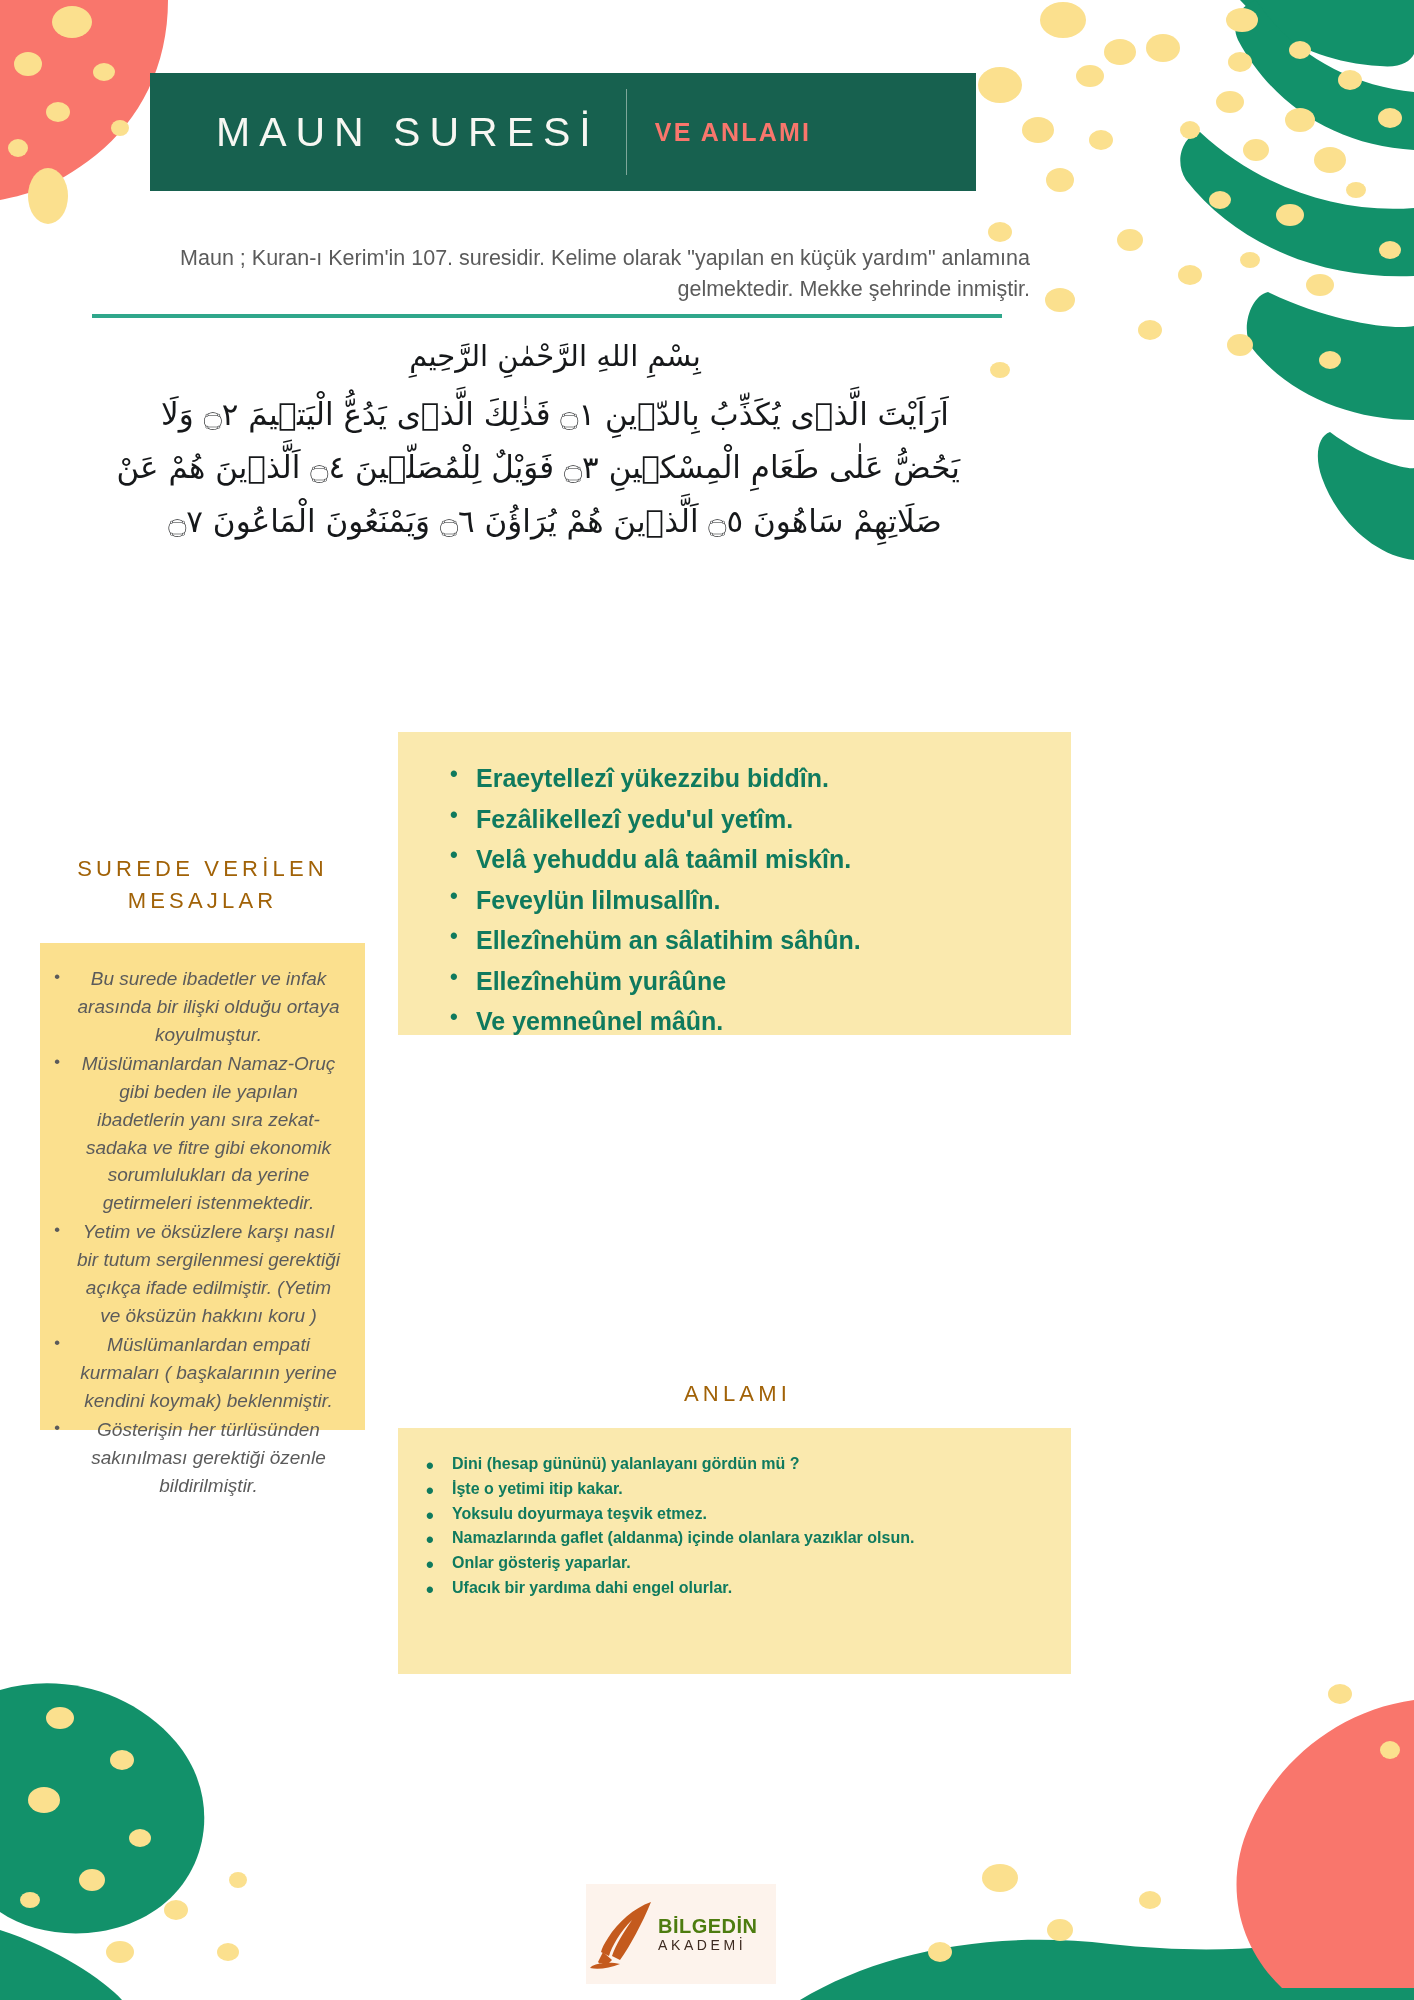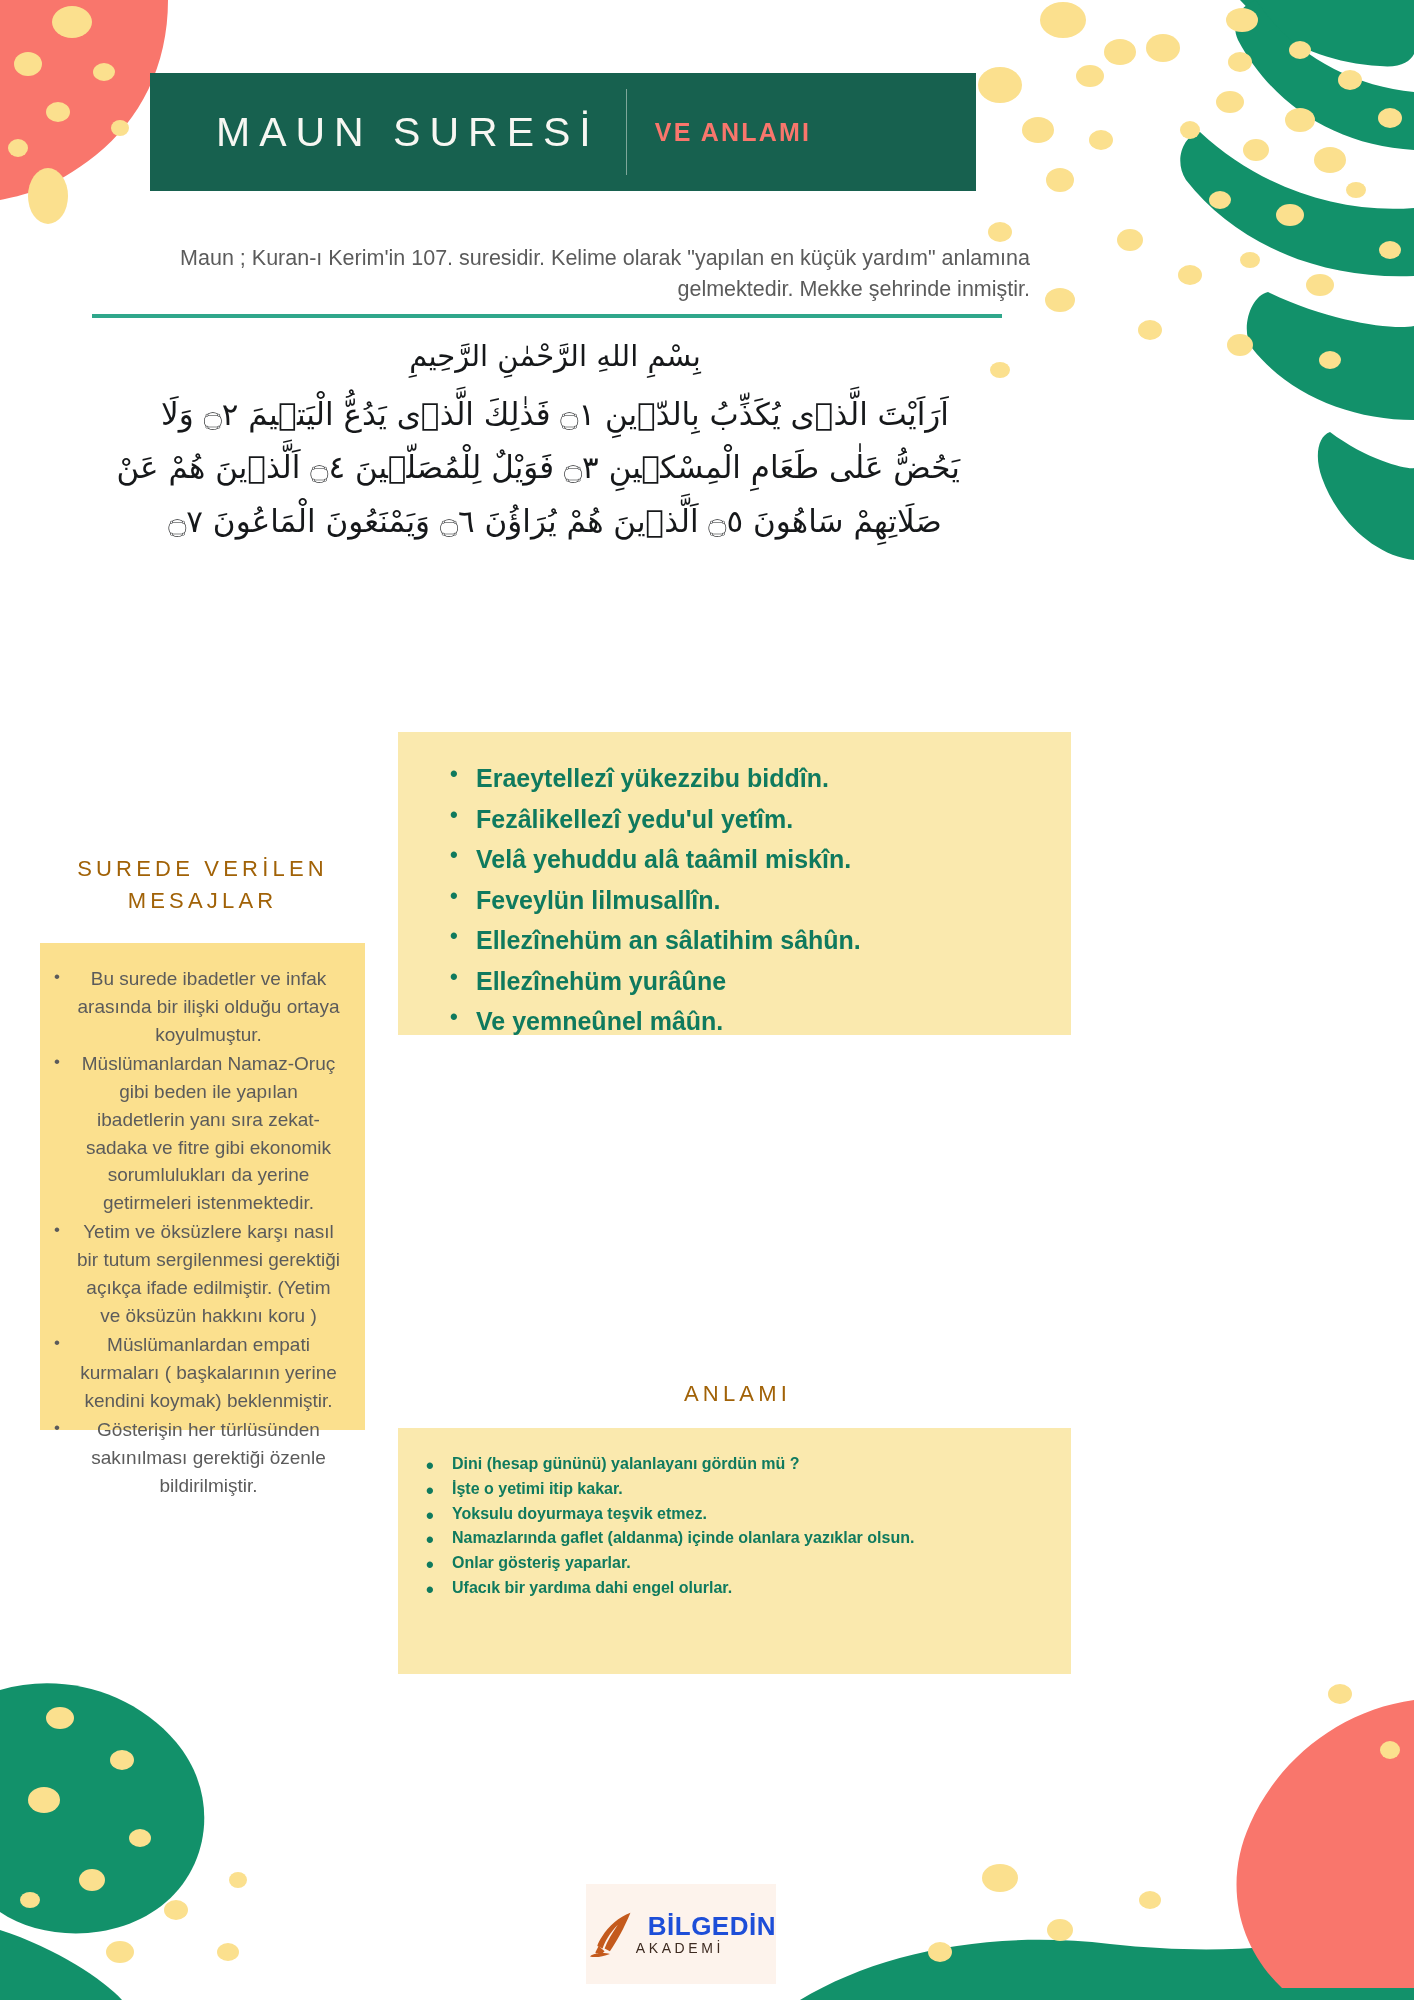--- a/index.html
+++ b/index.html
@@ -142,21 +142,21 @@
   }
   #box-anlami {
     left: 398px;
     top: 1428px;
     width: 673px;
     height: 246px;
     padding: 26px 20px 20px 20px;
   }
 
   
-  ul.msg-list { list-style: none; }
+  ul.msg-list { list-style: none; font-style: italic; }
   ul.msg-list li {
     position: relative;
     color: #5b5b5b;
     font-size: 19px;
     line-height: 1.47;
     text-align: center;
     padding: 0 14px 0 30px;
     margin-bottom: 1px;
   }
   ul.msg-list li::before {
@@ -197,26 +197,25 @@
     height: 100px;
     background: #fdf3ec;
     z-index: 3;
     display: flex;
     align-items: center;
     justify-content: flex-start;
   }
   .logo-mark { margin-left: 4px; }
   .logo-text { margin-left: 2px; line-height: 1; }
   .logo-brand {
-    color: #1d4ed8;
-    font-size: 26px;
+    color: #4d7c0f;
+    font-size: 20px;
     font-weight: 700;
     letter-spacing: 0.5px;
     display: block;
-    margin-left: 12px;
   }
   .logo-sub {
     color: #3d2a20;
     font-size: 14px;
     letter-spacing: 3.6px;
     display: block;
     margin-top: 2px;
   }
 </style>
 </head>

